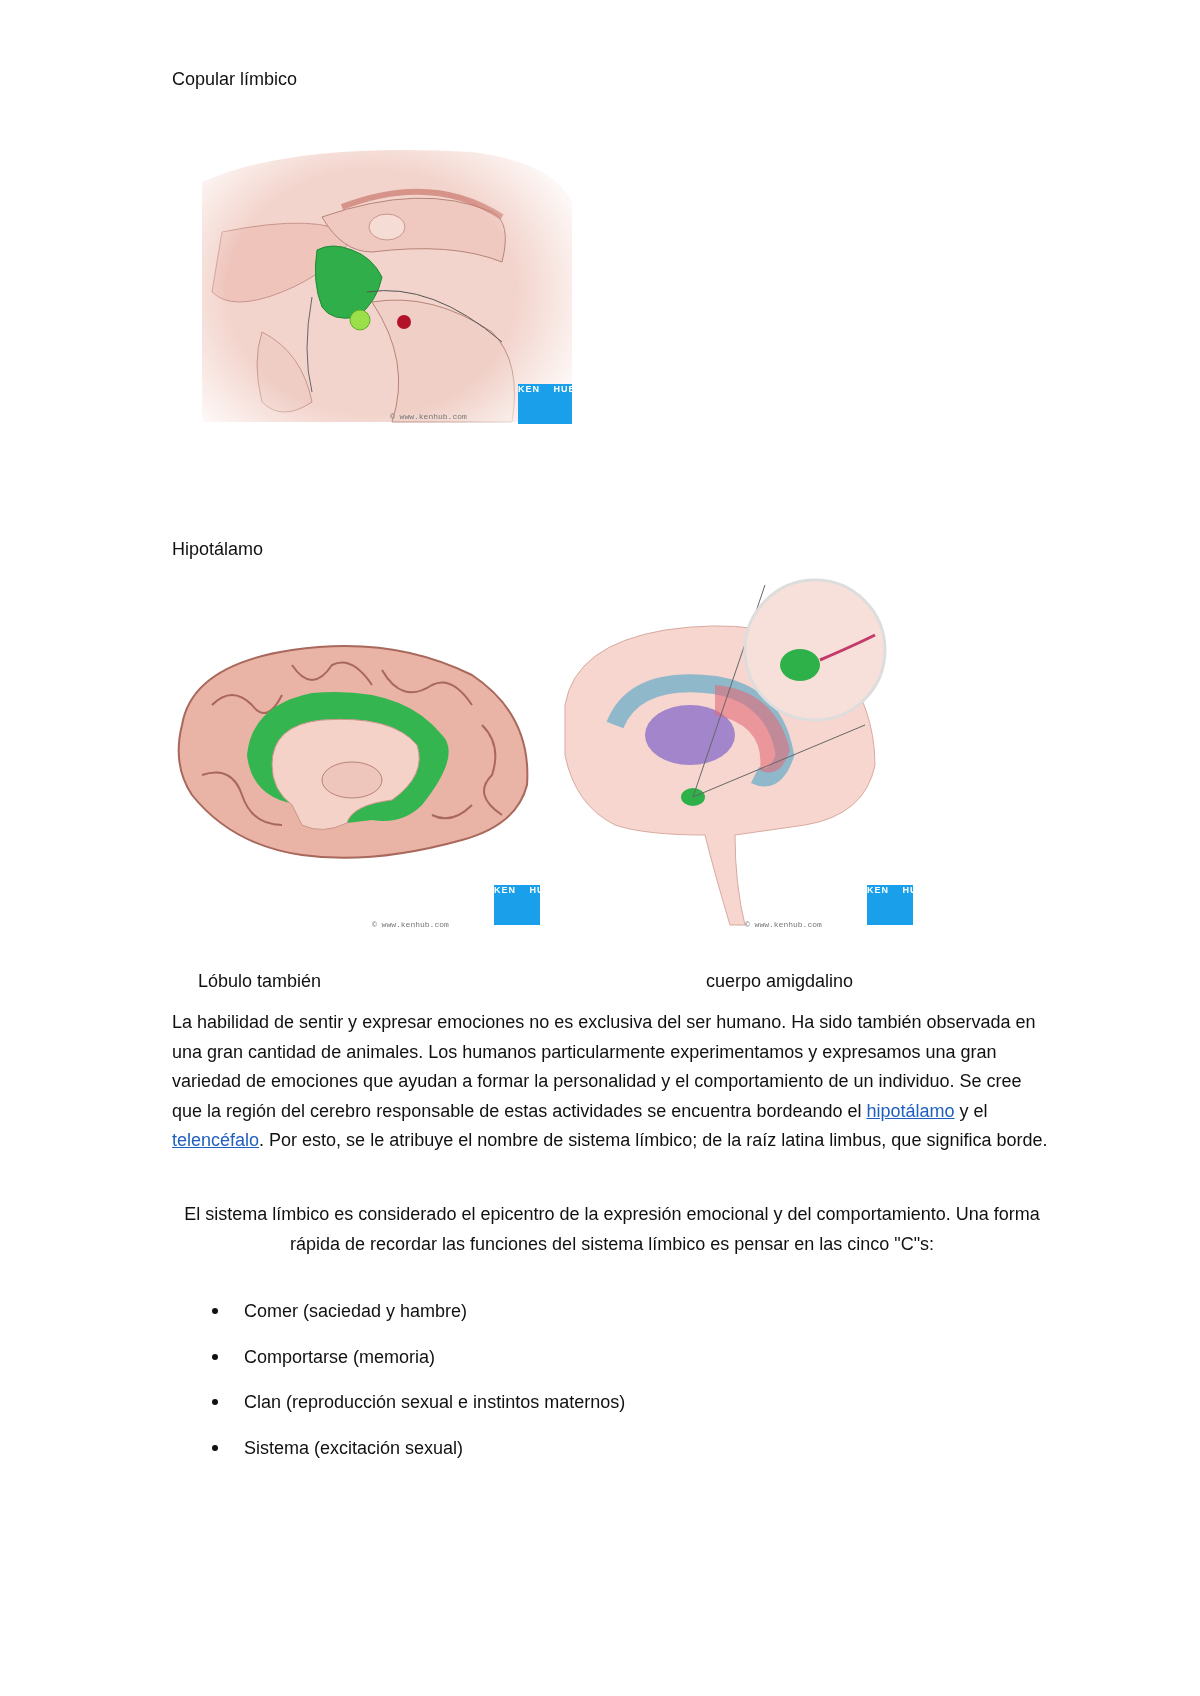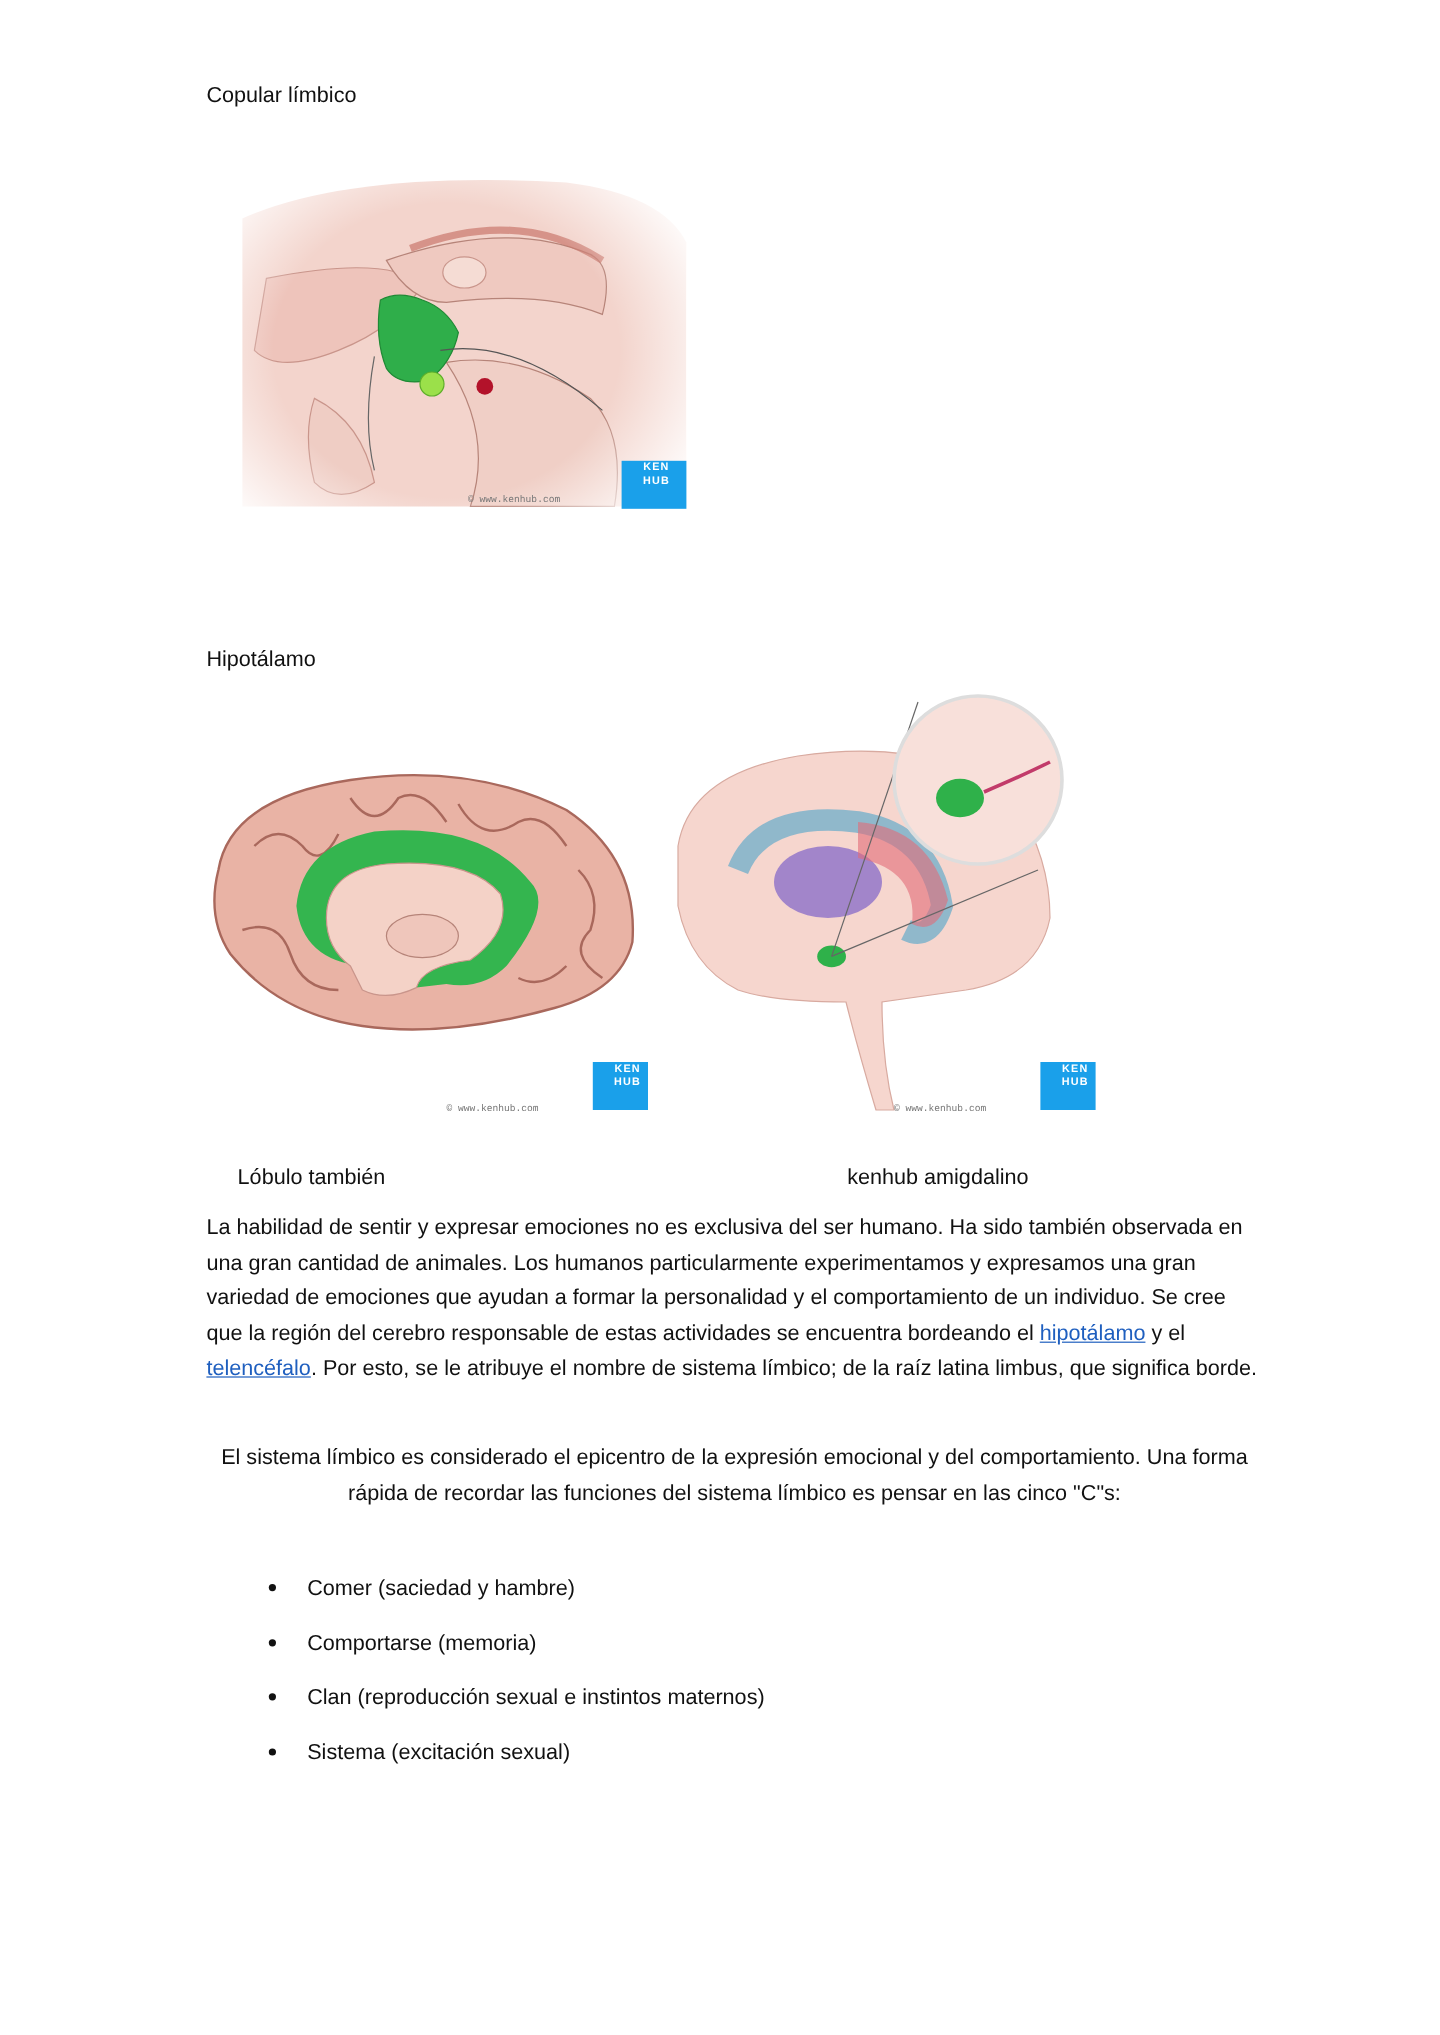--- a/index.html
+++ b/index.html
@@ -5,23 +5,23 @@
   html, body { margin:0; padding:0; background:#ffffff; }
   body { width:1200px; height:1696px; position:relative; overflow:hidden;
          font-family:"Liberation Sans", "DejaVu Sans", sans-serif; color:#111; }
   .page { position:absolute; left:0; top:0; width:1200px; height:1696px; }
   .txt { position:absolute; font-size:18px; line-height:22px; white-space:nowrap; color:#111; }
   .para { position:absolute; left:172px; width:880px; font-size:18px; line-height:29.5px; color:#111; }
   a.link { color:#1f5fbf; text-decoration:underline; }
   .fig { position:absolute; overflow:hidden; background:#fff; }
   .kenhub { position:absolute; width:58px; height:40px; background:#1aa0ea; color:#fff;
             font-size:9px; font-weight:bold; line-height:11px; text-align:center;
-            display:flex; flex-direction:column; justify-content:flex-start; letter-spacing:1px; }
+            display:flex; flex-direction:row; justify-content:space-between; letter-spacing:1px; }
   .credit { position:absolute; font-size:8px; color:#777; white-space:nowrap;font-family:Liberation Mono, monospace; }
-  ul.bullets { position:absolute; left:172px; top:1300px; margin:12px; padding:0; list-style:none; }
+  ul.bullets { position:absolute; left:172px; top:1300px; margin:0; padding:0; list-style:none; }
   ul.bullets li { position:relative; height:45.5px; font-size:18px; line-height:22px; padding-left:72px; white-space:nowrap; }
   ul.bullets li .dot { position:absolute; left:40px; top:8px; width:6px; height:6px; border-radius:50%; background:#111; }
 </style>
 </head>
 <body>
 
 <div class="page">
 
   <div class="txt" style="left:172px; top:68px;">Copular límbico</div>
 
@@ -95,21 +95,21 @@
       <path d="M275 85 Q310 70 330 60" stroke="#c23b6a" stroke-width="3" fill="none"></path>
     </svg>
     <div class="credit" style="left:200px; top:345px;">© www.kenhub.com</div>
     <div class="kenhub" style="left:322px; top:310px;">
       <span>KEN</span>
       <span>HUB</span>
     </div>
   </div>
 
   <div class="txt" style="left:198px; top:970px;">Lóbulo también</div>
-  <div class="txt" style="left:706px; top:970px;">kenhub amigdalino</div>
+  <div class="txt" style="left:706px; top:970px;">cuerpo amigdalino</div>
 
   <p class="para" style="top:1008px; margin:0;"><span>La habilidad de sentir y expresar emociones no es exclusiva del ser humano. Ha sido también observada en una gran cantidad de animales. Los humanos particularmente experimentamos y expresamos una gran variedad de emociones que ayudan a formar la personalidad y el comportamiento de un individuo. Se cree que la región del cerebro responsable de estas actividades se encuentra bordeando el </span><a class="link" href="#">hipotálamo</a><span> y el </span><a class="link" href="#">telencéfalo</a><span>. Por esto, se le atribuye el nombre de sistema límbico; de la raíz latina limbus, que significa borde.</span></p>
 
   <p class="para" style="top:1200px; margin:0;text-align:center;">El sistema límbico es considerado el epicentro de la expresión emocional y del comportamiento. Una forma rápida de recordar las funciones del sistema límbico es pensar en las cinco "C"s:</p>
 
   <ul class="bullets">
     <li><span class="dot"></span><span>Comer (saciedad y hambre)</span></li>
     <li><span class="dot"></span><span>Comportarse (memoria)</span></li>
     <li><span class="dot"></span><span>Clan (reproducción sexual e instintos maternos)</span></li>
     <li><span class="dot"></span><span>Sistema (excitación sexual)</span></li>

